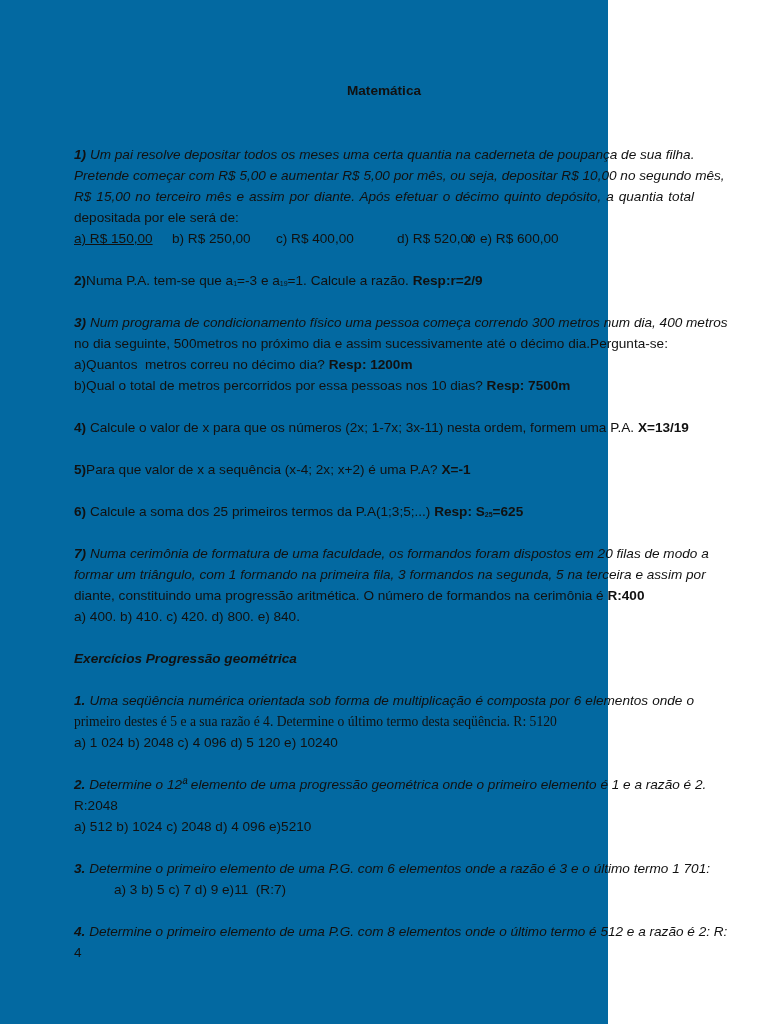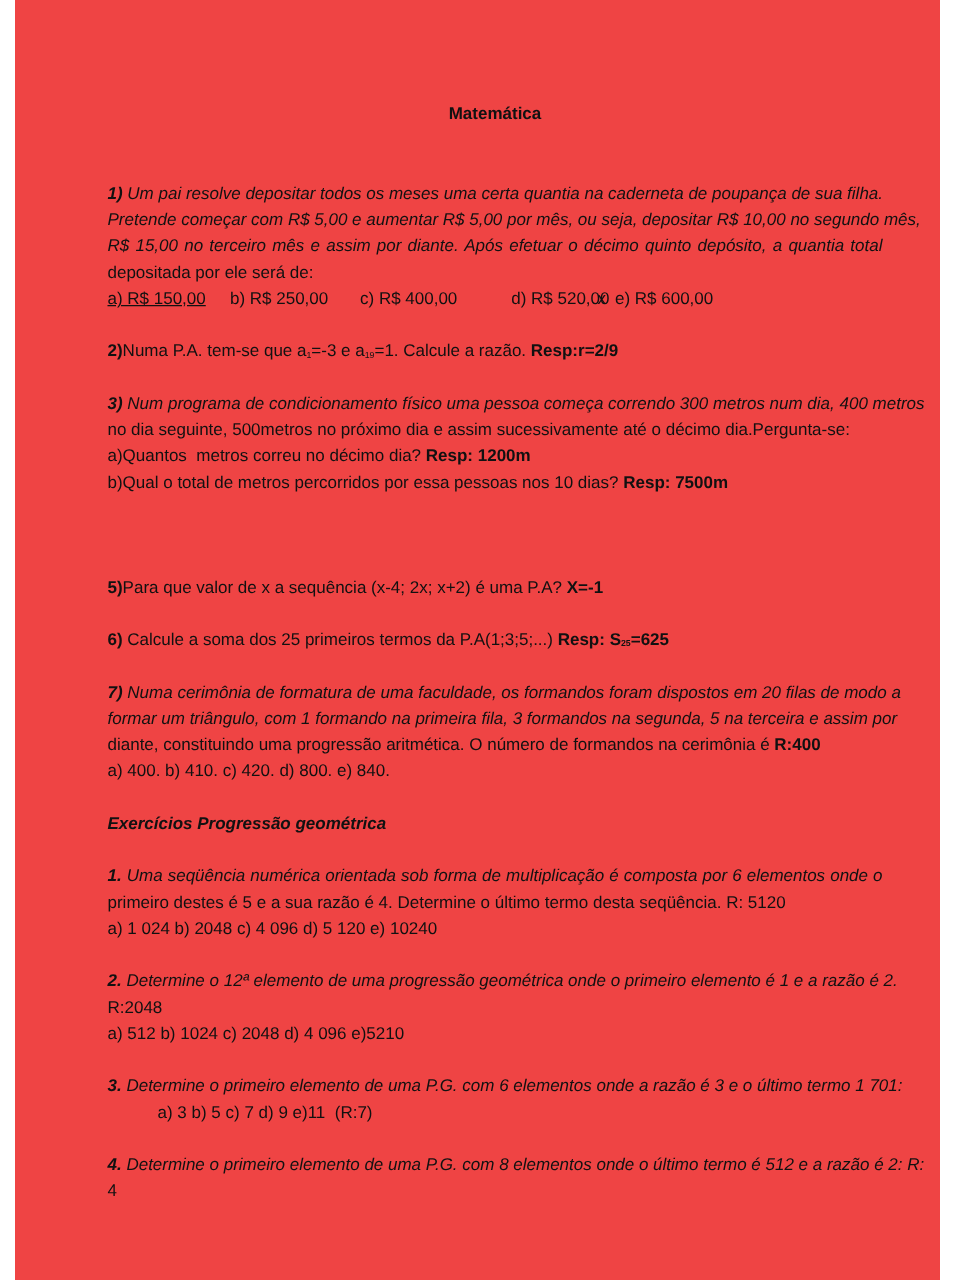--- a/index.html
+++ b/index.html
@@ -11,23 +11,23 @@
       width: 768px;
       height: 1024px;
       position: relative;
       overflow: hidden;
       font-family: "Liberation Sans", sans-serif;
       color: #111111;
       font-size: 13.6px;
     }
     .page {
       position: absolute;
-      left: 12px; top: 0;
-      width: 740px; height: 1024px;
-      background: #ef4444;
+      left: 0; top: 0;
+      width: 608px; height: 1024px;
+      background: #0369a1;
     }
     .line {
       position: absolute;
       left: 74px;
       width: 620px;
       height: 20px;
       line-height: 20px;
       white-space: nowrap;
     }
     .just {
@@ -81,37 +81,38 @@
 
   <div class="line" style="top:271px;"><b>2)</b><span>Numa P.A. tem-se que a</span><sub>1</sub><span>=-3 e a</span><sub>19</sub><span>=1. Calcule a razão. </span><b>Resp:r=2/9</b></div>
 
   <div>
     <div class="line just" style="top:313px;"><b>3)</b> <span>Num programa de condicionamento físico uma pessoa começa correndo 300 metros num dia, 400 metros</span></div>
     <div class="line" style="top:334px;">no dia seguinte, 500metros no próximo dia e assim sucessivamente até o décimo dia.Pergunta-se:</div>
     <div class="line" style="top:355px;"><span style="white-space:pre;">a)Quantos  metros correu no décimo dia? </span><b>Resp: 1200m</b></div>
     <div class="line" style="top:376px;"><span>b)Qual o total de metros percorridos por essa pessoas nos 10 dias? </span><b>Resp: 7500m</b></div>
   </div>
 
+  <div class="line" style="top:418px;"><b>4)</b> <span>Calcule o valor de x para que os números (2x; 1-7x; 3x-11) nesta ordem, formem uma P.A. </span><b>X=13/19</b></div>
 
   <div class="line" style="top:460px;"><b>5)</b><span>Para que valor de x a sequência (x-4; 2x; x+2) é uma P.A? </span><b>X=-1</b></div>
 
   <div class="line" style="top:502px;"><b>6)</b> <span>Calcule a soma dos 25 primeiros termos da P.A(1;3;5;...) </span><b><span>Resp: S</span><sub>25</sub><span>=625</span></b></div>
 
   <div>
     <div class="line just" style="top:544px;"><b>7)</b> <span>Numa cerimônia de formatura de uma faculdade, os formandos foram dispostos em 20 filas de modo a</span></div>
     <div class="line just" style="top:565px;">formar um triângulo, com 1 formando na primeira fila, 3 formandos na segunda, 5 na terceira e assim por</div>
     <div class="line" style="top:586px;"><span>diante, constituindo uma progressão aritmética. O número de formandos na cerimônia é </span><b>R:400</b></div>
     <div class="line" style="top:607px;">a) 400. b) 410. c) 420. d) 800. e) 840.</div>
   </div>
 
   <div class="line section-heading" style="top:649px;">Exercícios Progressão geométrica</div>
 
   <div>
     <div class="line just" style="top:691px;"><b>1.</b> <span>Uma seqüência numérica orientada sob forma de multiplicação é composta por 6 elementos onde o</span></div>
-    <div class="line" style="top:712px;">primeiro destes é 5 e a sua razão é 4. Determine o último termo desta seqüência. R: 5120</div>
+    <div class="line" style="top:712px;font-family:Liberation Serif, serif;">primeiro destes é 5 e a sua razão é 4. Determine o último termo desta seqüência. R: 5120</div>
     <div class="line" style="top:733px;">a) 1 024 b) 2048 c) 4 096 d) 5 120 e) 10240</div>
   </div>
 
   <div>
     <div class="line just" style="top:775px;"><b>2.</b> <span>Determine o 12ª elemento de uma progressão geométrica onde o primeiro elemento é 1 e a razão é 2.</span></div>
     <div class="line" style="top:796px;">R:2048</div>
     <div class="line" style="top:817px;">a) 512 b) 1024 c) 2048 d) 4 096 e)5210</div>
   </div>
 
   <div>

